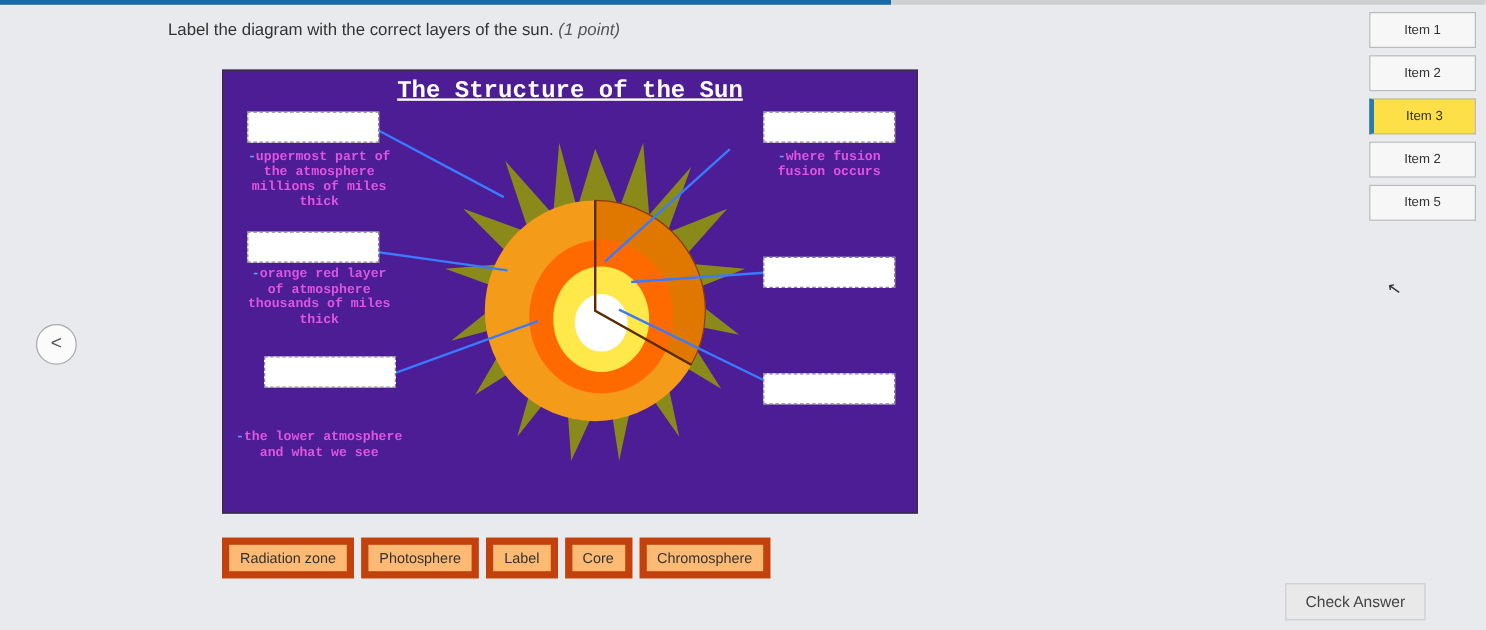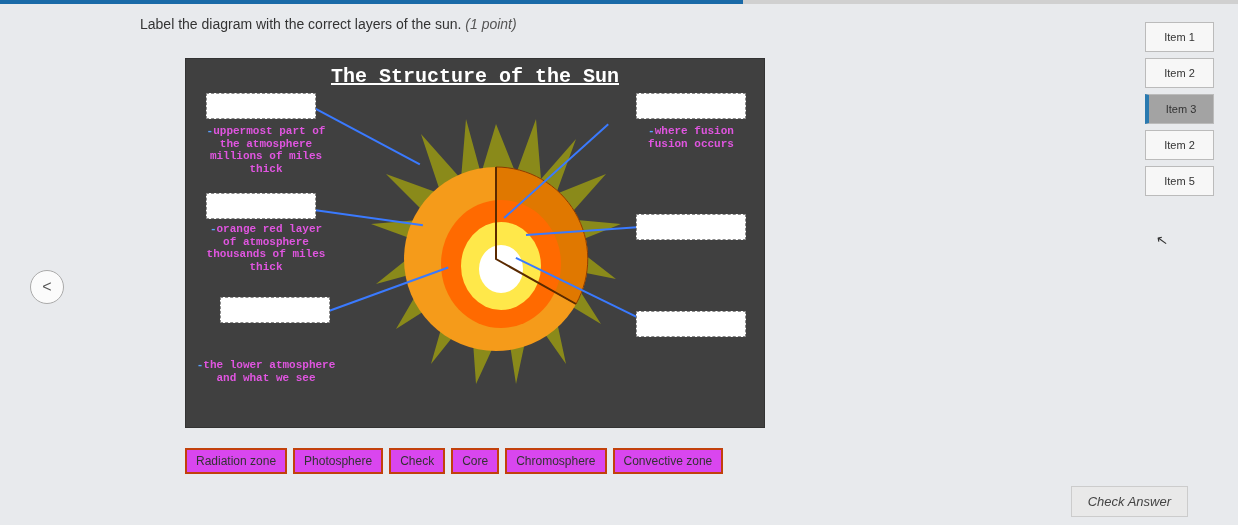--- a/index.html
+++ b/index.html
@@ -24,21 +24,21 @@
   .prompt {
     font-size: 14px;
     color: #333;
     padding: 6px 0 26px 0;
   }
   .prompt .pts { font-style: italic; color: #555; }
   .diagram-wrap {
     margin-left: 45px;
     width: 580px;
     height: 370px;
-    background: #404040;
+    background: #4c1d95;
     position: relative;
     border: 1px solid #333;
   }
   .diagram-title {
     position: absolute;
     top: 6px; left: 0; right: 0;
     text-align: center;
     color: #fff;
     font-family: "Courier New", monospace;
     font-weight: bold;
@@ -81,48 +81,47 @@
   .blank.b6 { left: 450px; top: 252px; width:110px;}
   
   .line { position: absolute; background: #3a7aff; height: 1.5px; transform-origin: left center; }
   .choice-row {
     margin-top: 20px;
     margin-left: 45px;
     display: flex;
     gap: 6px;
   }
   .choice {
-    border: 2px solid #c2410c;
-    background: #d946ef;
+    border: 6px solid #c2410c;
+    background: #fdba74;
     padding: 4px 9px;
     font-size: 12px;
     color: #333;
     cursor: grab;
   }
   
   .item-nav {
     position: absolute;
-    right: 24px;
+    right: 8px;
     top: 10px;
-    width: 69px;
-    margin-top: 12px;
+    width: 89px;
   }
   .item-btn {
     border: 1px solid #bbb;
     background: #f7f7f7;
     font-size: 11px;
     color: #333;
     padding: 8px 4px;
     margin-bottom: 6px;
     text-align: center;
     cursor: pointer;
   }
   .item-btn.active {
     border-left: 4px solid #2a7ab0;
-    background: #a3a3a3;
+    background: #fde047;
   }
   .prev-btn {
     position: absolute;
     left: 30px; top: 270px;
     width: 34px; height: 34px;
     border-radius: 50%;
     border: 1px solid #aaa;
     background: #fbfbfb;
     display: flex; align-items: center; justify-content: center;
     font-size: 16px; color: #555;
@@ -130,21 +129,20 @@
   }
   .check-btn {
     position: absolute;
     right: 50px; bottom: 8px;
     background: #e9e9e9;
     border: 1px solid #ccc;
     padding: 7px 16px;
     font-size: 13px;
     color: #444;
     cursor: pointer;
-    font-style: italic;
   }
   .cursor-icon {
     position: absolute;
     right: 70px; top: 232px;
     font-size: 14px; color: #333;
     transform: rotate(-10deg);
   }
 </style>
 </head>
 <body>
@@ -206,24 +204,23 @@
     <div class="desc d4"><span class="dash">-</span><span style="white-space:pre-line;">where fusion
 fusion occurs</span></div>
 
     <div class="blank b5"></div>
     <div class="blank b6"></div>
   </div>
 
   <div class="choice-row">
     <div class="choice">Radiation zone</div>
     <div class="choice">Photosphere</div>
-    <div class="choice">Check</div>
+    <div class="choice">Label</div>
     <div class="choice">Core</div>
     <div class="choice">Chromosphere</div>
-    <div class="choice">Convective zone</div>
   </div>
 </div>
 
 <div class="prev-btn">
   <span>&lt;</span>
 </div>
 
 <div class="item-nav">
   <div class="item-btn">Item 1</div>
   <div class="item-btn">Item 2</div>

